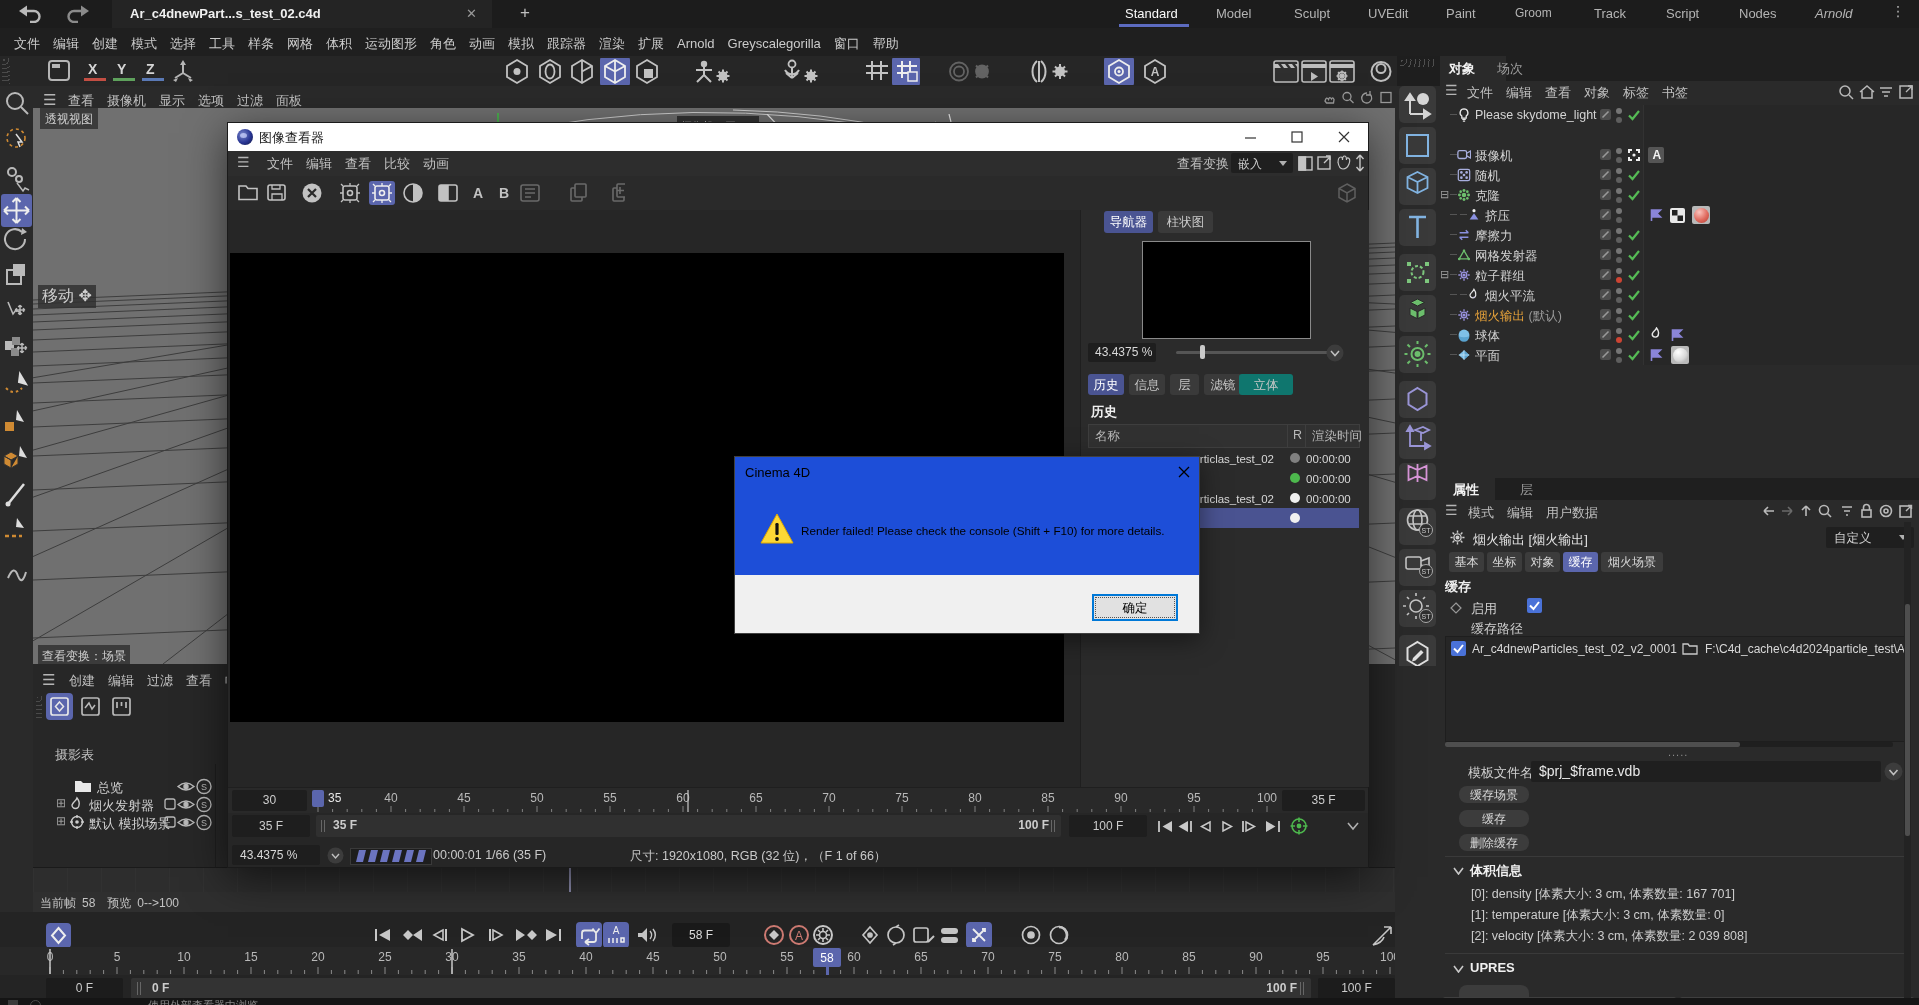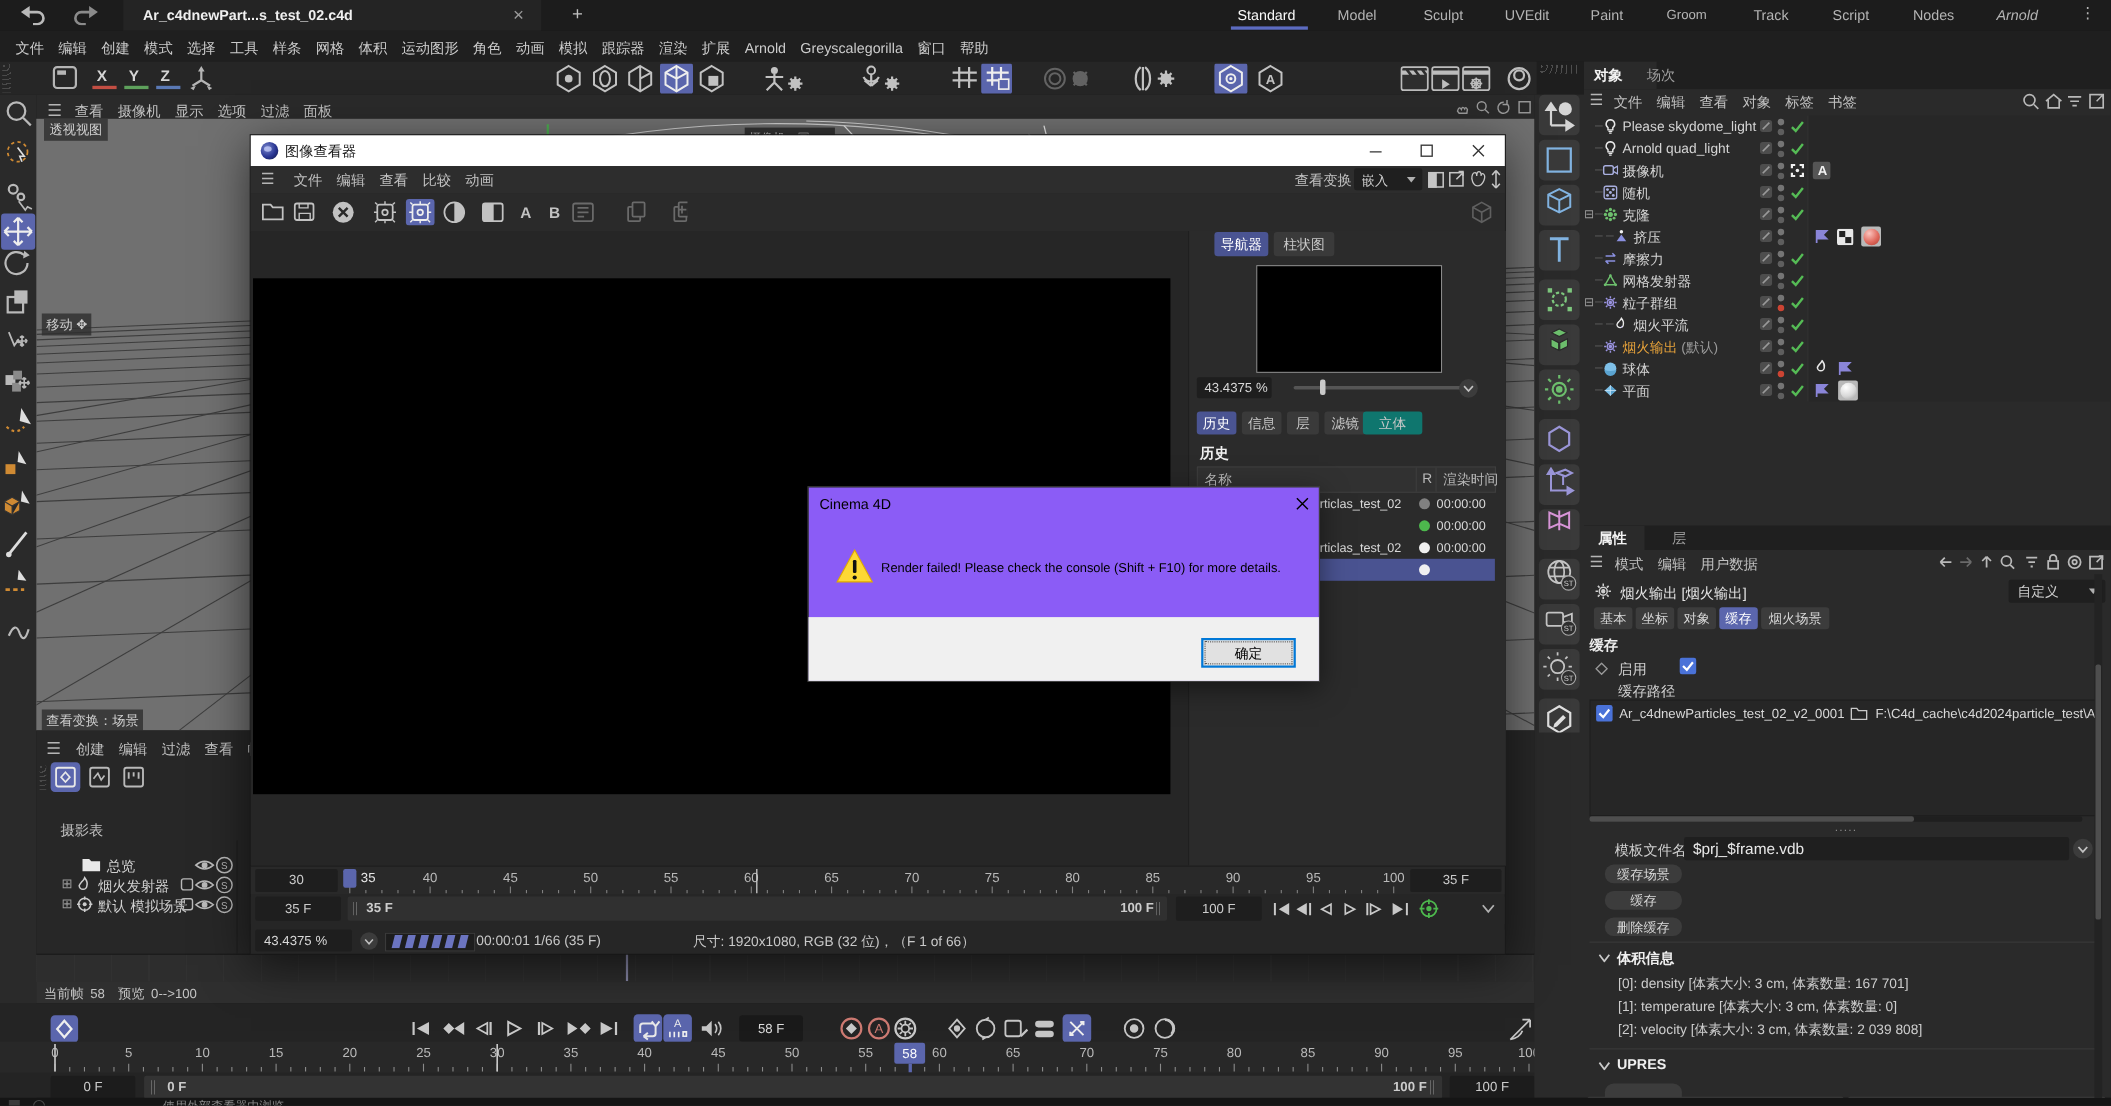--- a/index.html
+++ b/index.html
@@ -251,21 +251,21 @@
           <path d="M470 18 q70 16 110 22"></path>
           <path d="M700 2 q90 2 168 20"></path>
       </g>
     </svg>
     <div class="abs" style="left:464px;top:5px;width:2px;height:17px;background:#4caf50;"></div>
     <div class="abs" style="left:644px;top:8px;width:82px;height:14px;background:rgba(42,42,42,0.88);"><span class="txt" style="font-size:11px;color:#c8c8c8;margin-left:4px;">摄像机 ▣</span></div>
     <svg class="abs" style="left:730px;top:6px;" width="200" height="17">
         <path d="M4 0 L20 17 M172 8 q6 6 14 4 M186 0 l2 8" stroke="#e8e8e8" stroke-width="1.2" fill="none"></path>
       </svg>
     <div class="abs" style="left:7px;top:0px;background:rgba(46,46,46,0.8);padding:1px 5px;"><span class="txt" style="font-size:12px;color:#cfcfcf;">透视视图</span></div>
-    <div class="abs" style="left:5px;top:177px;background:rgba(46,46,46,0.8);padding:1px 4px;"><span class="txt" style="font-size:12px;color:#cfcfcf;">移动 ✥</span></div>
+    <div class="abs" style="left:5px;top:177px;background:rgba(46,46,46,0.8);padding:1px 4px;"><span class="txt" style="font-size:16px;color:#cfcfcf;">移动 ✥</span></div>
     <div class="abs" style="left:5px;top:537px;background:rgba(46,46,46,0.8);padding:1px 4px;"><span class="txt" style="font-size:12px;color:#cfcfcf;">查看变换：场景</span></div>
   </div>
 </div>
 
 <div class="abs" id="dopesheet" style="left:33px;top:664px;width:1362px;height:248px;background:#272727;">
   <div class="abs txt" style="left:9px;top:7px;font-size:15px;color:#b5b5b5;">☰</div>
   <div class="abs txt" style="left:36px;top:8px;font-size:13px;color:#c0c0c0;">创建 编辑 过滤 查看 帧</div>
   <div class="abs" style="left:3px;top:32px;width:6px;height:22px;background:repeating-radial-gradient(circle at 1.5px 1.5px,#4a4a4a 0 1px,transparent 1px 4px);"></div>
   <div class="abs" style="left:13px;top:29px;width:27px;height:27px;background:#5b66ad;border-radius:4px;"></div>
   <svg class="abs" style="left:13px;top:29px;" width="27" height="27">
@@ -573,37 +573,20 @@
   </svg>
   <div id="rows" class="abs" style="left:0;top:49px;width:479px;height:260px;">
       <div class="abs" style="left:203px;top:0;width:276px;height:260px;background:#272727;border-left:1px solid #323232;"></div>
       <div class="abs" style="left:0;top:0px;width:479px;height:20px;">
         <div class="abs" style="left:10px;top:9px;width:7px;height:1px;background:#555;"></div>
         <svg class="abs" style="left:17px;top:3px;" width="14" height="14" viewBox="0 0 16 16">
           <path d="M8 1 a4.5 4.5 0 0 1 2.5 8.2 l0 2.3 h-5 l0 -2.3 A4.5 4.5 0 0 1 8 1Z" fill="none" stroke="#e8e8e8" stroke-width="1.5"></path>
           <path d="M6 13 h4 M6.7 15 h2.6" stroke="#e8e8e8" stroke-width="1.3"></path>
         </svg>
         <div class="abs txt" style="left:35px;top:3px;font-size:12.5px;color:#d4d4d4;">Please skydome_light</div>
-        <div class="abs" style="left:160px;top:4px;width:11px;height:11px;background:#4d4d4d;border-radius:2.5px;"></div>
-        <svg class="abs" style="left:160px;top:4px;" width="11" height="11">
-          <path d="M2.5 8.5 L8.5 2.5" stroke="#999" stroke-width="1.6"></path>
-        </svg>
-        <div class="abs" style="left:176px;top:2.5px;width:6px;height:6px;border-radius:50%;background:#757575;"></div>
-        <div class="abs" style="left:176px;top:11.5px;width:6px;height:6px;border-radius:50%;background:#5e5e5e;"></div>
-        <svg class="abs" style="left:187px;top:3px;" width="14" height="14">
-          <path d="M2 7.5 L5.5 11 L12 3" fill="none" stroke="#55bb55" stroke-width="2.2"></path>
-        </svg>
-      </div>
-      <div class="abs" style="left:0;top:20px;width:479px;height:20px;">
-        <div class="abs" style="left:10px;top:9px;width:7px;height:1px;background:#555;"></div>
-        <svg class="abs" style="left:17px;top:3px;" width="14" height="14" viewBox="0 0 16 16">
-          <path d="M8 1 a4.5 4.5 0 0 1 2.5 8.2 l0 2.3 h-5 l0 -2.3 A4.5 4.5 0 0 1 8 1Z" fill="none" stroke="#e8e8e8" stroke-width="1.5"></path>
-          <path d="M6 13 h4 M6.7 15 h2.6" stroke="#e8e8e8" stroke-width="1.3"></path>
-        </svg>
-        <div class="abs txt" style="left:35px;top:3px;font-size:12.5px;color:#d4d4d4;">Arnold quad_light</div>
         <div class="abs" style="left:160px;top:4px;width:11px;height:11px;background:#4d4d4d;border-radius:2.5px;"></div>
         <svg class="abs" style="left:160px;top:4px;" width="11" height="11">
           <path d="M2.5 8.5 L8.5 2.5" stroke="#999" stroke-width="1.6"></path>
         </svg>
         <div class="abs" style="left:176px;top:2.5px;width:6px;height:6px;border-radius:50%;background:#757575;"></div>
         <div class="abs" style="left:176px;top:11.5px;width:6px;height:6px;border-radius:50%;background:#5e5e5e;"></div>
         <svg class="abs" style="left:187px;top:3px;" width="14" height="14">
           <path d="M2 7.5 L5.5 11 L12 3" fill="none" stroke="#55bb55" stroke-width="2.2"></path>
         </svg>
       </div>
@@ -1190,21 +1173,21 @@
           <path d="M39 12 L42 0 H49 L46 12 Z"></path>
           <path d="M51 12 L54 0 H61 L58 12 Z"></path>
           <path d="M63 12 L66 0 H73 L70 12 Z"></path>
         </g>
     </svg>
     <div class="abs txt" style="left:205px;top:3px;font-size:12.5px;color:#c9c9c9;">00:00:01 1/66 (35 F)</div>
     <div class="abs txt" style="left:402px;top:3px;font-size:12.5px;color:#c9c9c9;">尺寸: 1920x1080, RGB (32 位)，（F 1 of 66）</div>
   </div>
 </div>
 
-<div class="abs" id="dialog" style="left:735px;top:443px;width:464px;height:176px;background:#8b5cf6;outline:1px solid #404040;box-shadow:0 6px 24px rgba(0,0,0,0.5);">
+<div class="abs" id="dialog" style="left:735px;top:457px;width:464px;height:176px;background:#1d4ed8;outline:1px solid #404040;box-shadow:0 6px 24px rgba(0,0,0,0.5);">
   <div class="abs txt" style="left:10px;top:8px;font-size:13px;color:#000;">Cinema 4D</div>
   <svg class="abs" style="left:443px;top:9px;" width="12" height="12">
       <path d="M1 1 L11 11 M11 1 L1 11" stroke="#000" stroke-width="1.3"></path>
     </svg>
   <svg class="abs" style="left:25px;top:56px;" width="34" height="32" viewBox="0 0 34 32">
     <path d="M17 1 L33 30 H1 Z" fill="#fdd835" stroke="#e0a800" stroke-width="1"></path>
     <rect x="15.4" y="10" width="3.2" height="12" rx="1.2" fill="#111"></rect>
     <circle cx="17" cy="26" r="1.9" fill="#111"></circle>
   </svg>
   <div class="abs txt" style="left:66px;top:67px;font-size:11.7px;color:#000;">Render failed! Please check the console (Shift + F10) for more details.</div>

